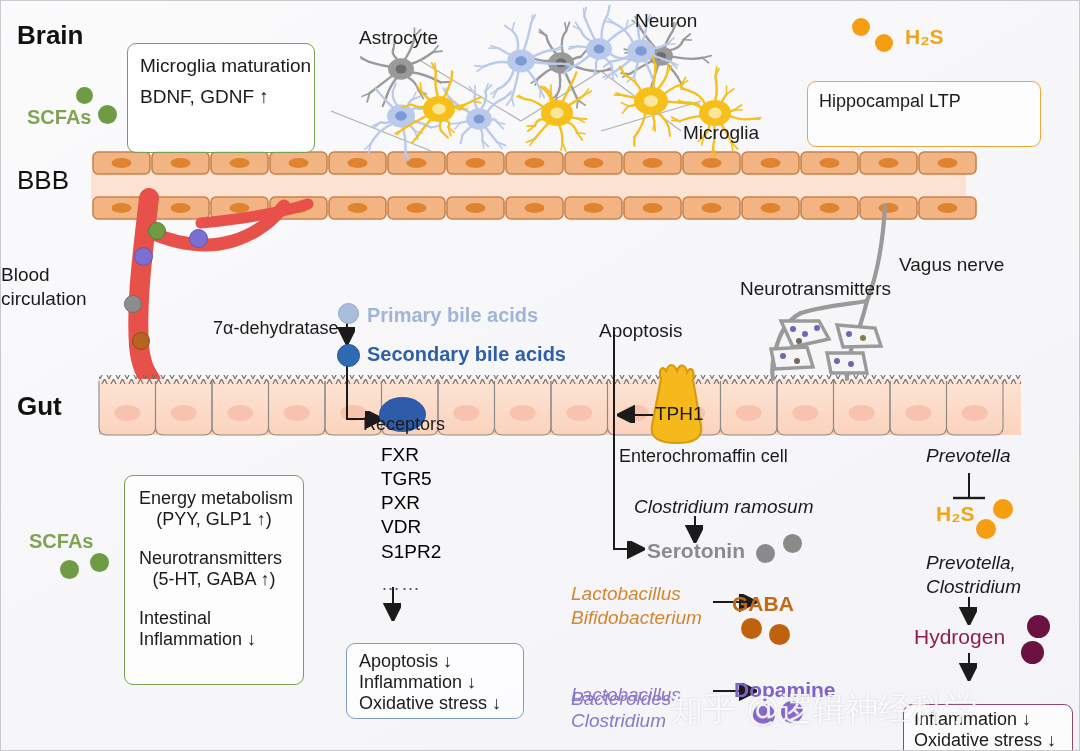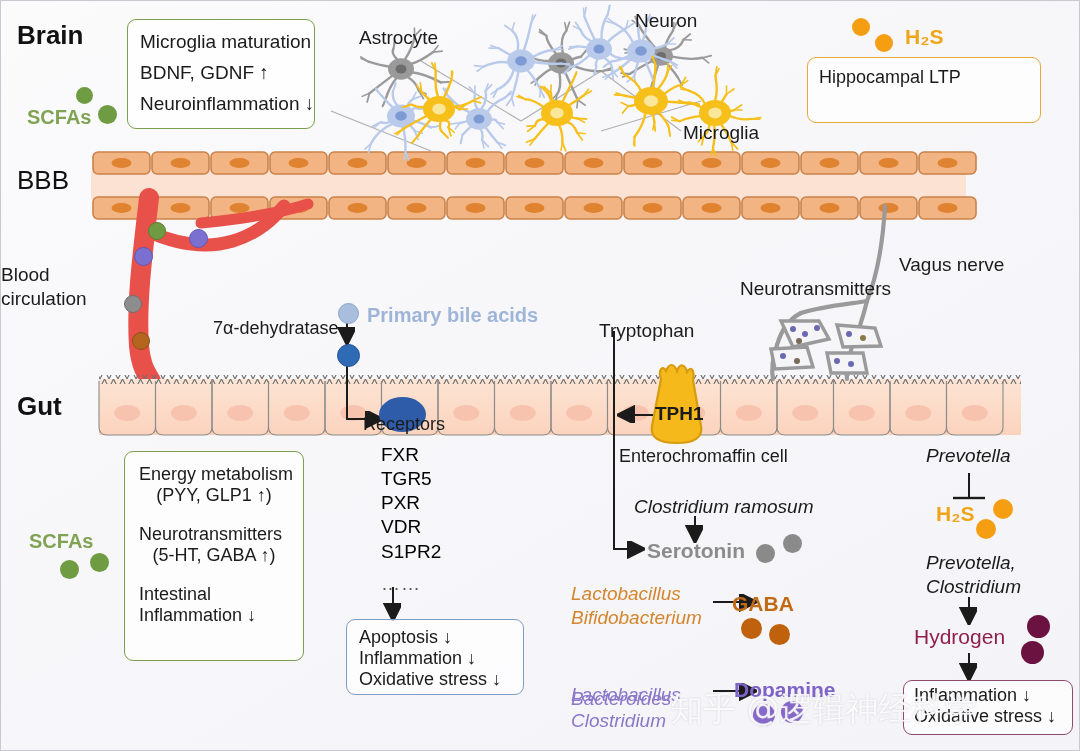--- a/index.html
+++ b/index.html
@@ -15,23 +15,23 @@
     background:linear-gradient(150deg,#fbfbfc 0%,#f7f7fa 45%,#f4f4f8 100%);
     border:1px solid #c9c9cf;
     box-sizing:border-box;
     overflow:hidden;
   }
   svg.layer{position:absolute;left:0;top:0;width:1080px;height:751px;overflow:visible;}
   .txt{position:absolute;white-space:pre;line-height:1.28;color:#1b1b1b;}
   .region-label{font-weight:bold;font-size:26px;color:#111;}
   .plain{font-size:19px;}
   .ital{font-style:italic;}
-  .bold{font-weight:bold;}
-
-  .box{position:absolute;box-sizing:border-box;border-radius:9px;background:rgba(255,255,255,0.72);}
+  .bold{font-weight:normal;}
+
+  .box{position:absolute;box-sizing:border-box;border-radius:9px;background:rgba(255,255,255,0.72);margin-top:24px;}
   .box-green{border:1.6px solid #7aa04f;}
   .box-orange{border:1.6px solid #e9a83a;}
   .box-blue{border:1.6px solid #7d9dc4;}
   .box-purple{border:1.6px solid #8e4a6e;}
   .box .line{font-size:19px;color:#1b1b1b;white-space:nowrap;}
 
   .dot{position:absolute;border-radius:50%;}
 
   .scfa-label{color:#7fa352;font-weight:bold;font-size:20px;}
   .h2s-label{color:#f0a417;font-weight:bold;font-size:21px;}
@@ -642,41 +642,41 @@
   <div class="txt plain" style="left:634px;top:8px;">Neuron</div>
   <div class="txt plain" style="left:682px;top:120px;">Microglia</div>
 
   <div class="txt scfa-label" style="left:26px;top:104px;">SCFAs</div>
   <div class="dot" style="left:75px;top:86px;width:17px;height:17px;background:#6f9b42;"></div>
   <div class="dot" style="left:97px;top:104px;width:19px;height:19px;background:#6f9b42;"></div>
 
   <div class="box box-green" style="left:126px;top:18px;width:188px;height:110px;padding:11px 12px;">
     <div class="line" style="margin-bottom:9px;">Microglia maturation</div>
     <div class="line" style="margin-bottom:9px;">BDNF, GDNF ↑</div>
-    <div class="line">Neuroinflammation ↓</div>
   </div>
 
   <div class="dot" style="left:851px;top:17px;width:18px;height:18px;background:#f59e11;"></div>
   <div class="dot" style="left:874px;top:33px;width:18px;height:18px;background:#f59e11;"></div>
   <div class="txt h2s-label" style="left:904px;top:23px;">H₂S</div>
 
   <div class="box box-orange" style="left:806px;top:56px;width:234px;height:66px;padding:9px 11px;">
     <div class="line" style="font-size:18px;margin-bottom:4px;">Hippocampal LTP</div>
   </div>
 
   <div class="dot" style="left:147px;top:221px;width:16px;height:16px;background:#6f9b42;border:1px solid #5a7f33;"></div>
   <div class="dot" style="left:133px;top:246px;width:17px;height:17px;background:#7b6fd0;border:1px solid #6358b4;"></div>
   <div class="dot" style="left:188px;top:228px;width:17px;height:17px;background:#7b6fd0;border:1px solid #6358b4;"></div>
   <div class="dot" style="left:123px;top:294px;width:16px;height:16px;background:#8d8d8d;border:1px solid #6f6f6f;"></div>
   <div class="dot" style="left:131px;top:331px;width:16px;height:16px;background:#b5651d;border:1px solid #8e4f15;"></div>
 
   <div class="txt plain" style="left:212px;top:316px;font-size:18px;">7α-dehydratase</div>
   <div class="dot" style="left:337px;top:302px;width:19px;height:19px;background:#a9bedd;border:1px solid #8ca6cc;"></div>
   <div class="txt prim-label" style="left:366px;top:302px;">Primary bile acids</div>
   <div class="dot" style="left:336px;top:343px;width:21px;height:21px;background:#2f6ab5;border:1px solid #255596;"></div>
+  <div class="txt sec-label" style="left:366px;top:341px;">Secondary bile acids</div>
 
   <div style="position:absolute;left:378px;top:396px;width:47px;height:35px;border-radius:50%;background:#2f5ca8;"></div>
   <div class="txt plain" style="left:362px;top:412px;font-size:18px;">Receptors</div>
 
   <div id="receptorList" style="position:absolute;left:380px;top:442px;">
       <div class="plain" style="font-size: 19px; line-height: 1.27;">FXR</div>
       <div class="plain" style="font-size: 19px; line-height: 1.27;">TGR5</div>
       <div class="plain" style="font-size: 19px; line-height: 1.27;">PXR</div>
       <div class="plain" style="font-size: 19px; line-height: 1.27;">VDR</div>
       <div class="plain" style="font-size: 19px; line-height: 1.27;">S1PR2</div>
@@ -695,21 +695,21 @@
 
   <div class="box box-green" style="left:123px;top:450px;width:180px;height:210px;padding:12px 14px;">
     <div class="line" style="font-size:18px;">Energy metabolism</div>
     <div class="line" style="font-size:18px;text-align:center;margin-bottom:18px;">(PYY, GLP1 ↑)</div>
     <div class="line" style="font-size:18px;">Neurotransmitters</div>
     <div class="line" style="font-size:18px;text-align:center;margin-bottom:18px;">(5-HT, GABA ↑)</div>
     <div class="line" style="font-size:18px;">Intestinal</div>
     <div class="line" style="font-size:18px;">Inflammation ↓</div>
   </div>
 
-  <div class="txt plain" style="left:598px;top:318px;">Tryptophan</div>
+  <div class="txt plain" style="left:598px;top:318px;">Apoptosis</div>
   <div class="txt bold" style="left:654px;top:401px;font-size:19px;">TPH1</div>
   <div class="txt plain" style="left:618px;top:444px;font-size:18px;">Enterochromaffin cell</div>
   <div class="txt ital plain" style="left:633px;top:494px;">Clostridium ramosum</div>
   <div class="txt sero-label" style="left:646px;top:537px;">Serotonin</div>
   <div class="dot" style="left:755px;top:543px;width:19px;height:19px;background:#8a8a8a;"></div>
   <div class="dot" style="left:782px;top:533px;width:19px;height:19px;background:#8a8a8a;"></div>
 
   <div class="txt plain" style="left:898px;top:252px;">Vagus nerve</div>
   <div class="txt plain" style="left:739px;top:276px;">Neurotransmitters</div>
 

